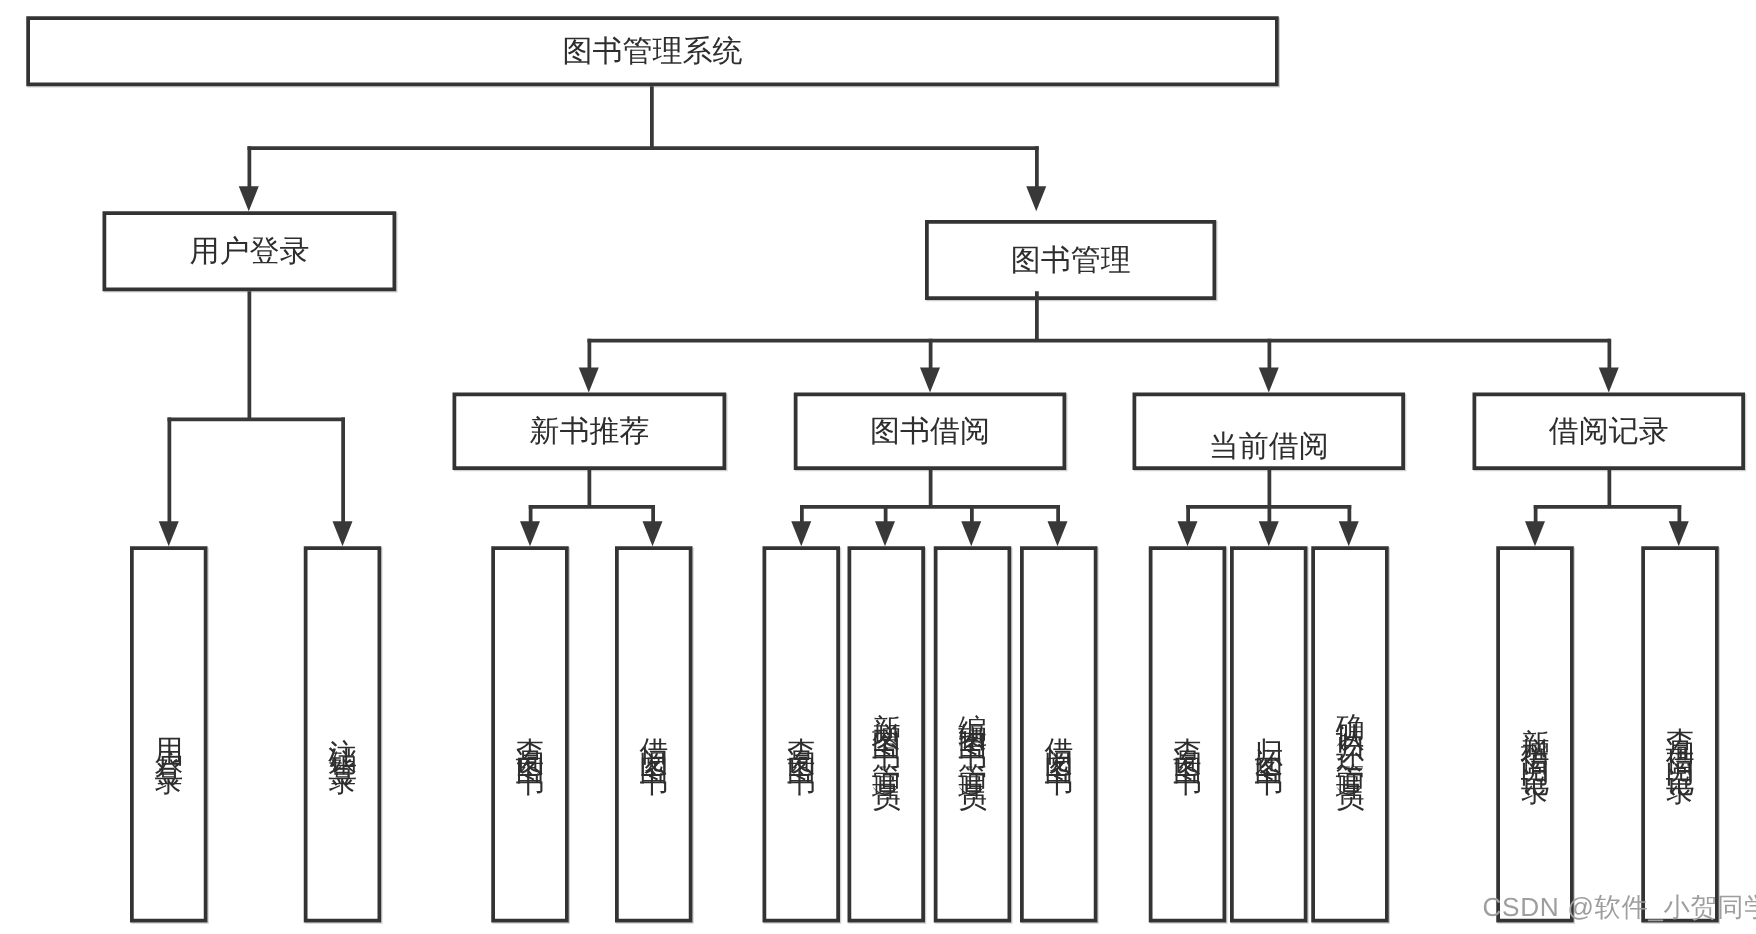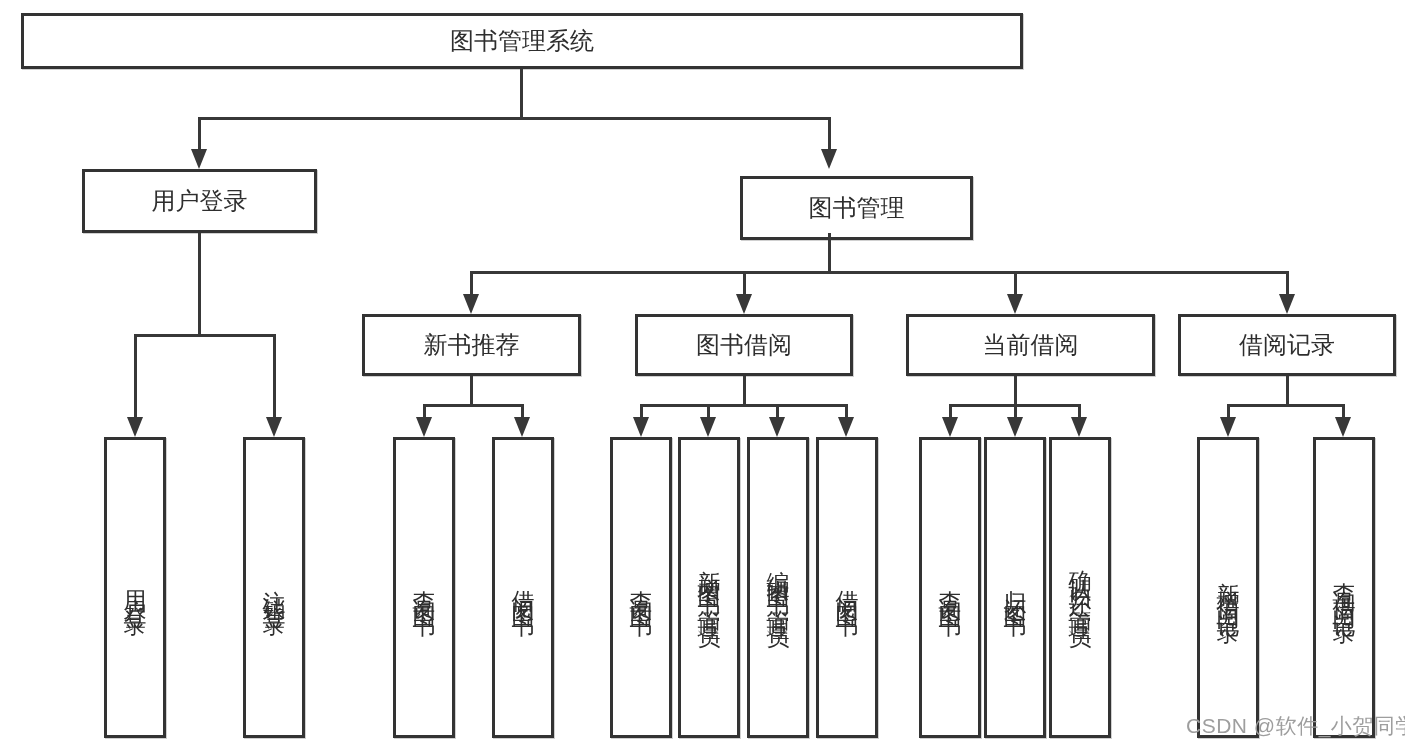--- a/index.html
+++ b/index.html
@@ -107,21 +107,21 @@
   <div class="arrow" style="left:1007px; top:294px;"></div>
   <div class="line" style="left:1286px; top:271px; width:3px; height:25px;"></div>
   <div class="arrow" style="left:1279px; top:294px;"></div>
 
   <div class="node" style="left:635px; top:314px; width:218px; height:62px;">
     <span>图书借阅</span>
   </div>
   <div class="node" style="left:362px; top:314px; width:219px; height:62px;">
     <span>新书推荐</span>
   </div>
-  <div class="node" style="left:906px; top:314px; width:249px; height:62px;">
+  <div class="node" style="left:906px; top:314px; width:218px; height:62px;align-items:flex-end;">
     <span>当前借阅</span>
   </div>
   <div class="node" style="left:1178px; top:314px; width:218px; height:62px;">
     <span>借阅记录</span>
   </div>
 
   <div class="line" style="left:470px; top:376px; width:3px; height:30px;"></div>
   <div class="line" style="left:423px; top:404px; width:101px; height:3px;"></div>
   <div class="line" style="left:423px; top:404px; width:3px; height:15px;"></div>
   <div class="arrow" style="left:416px; top:417px;"></div>

